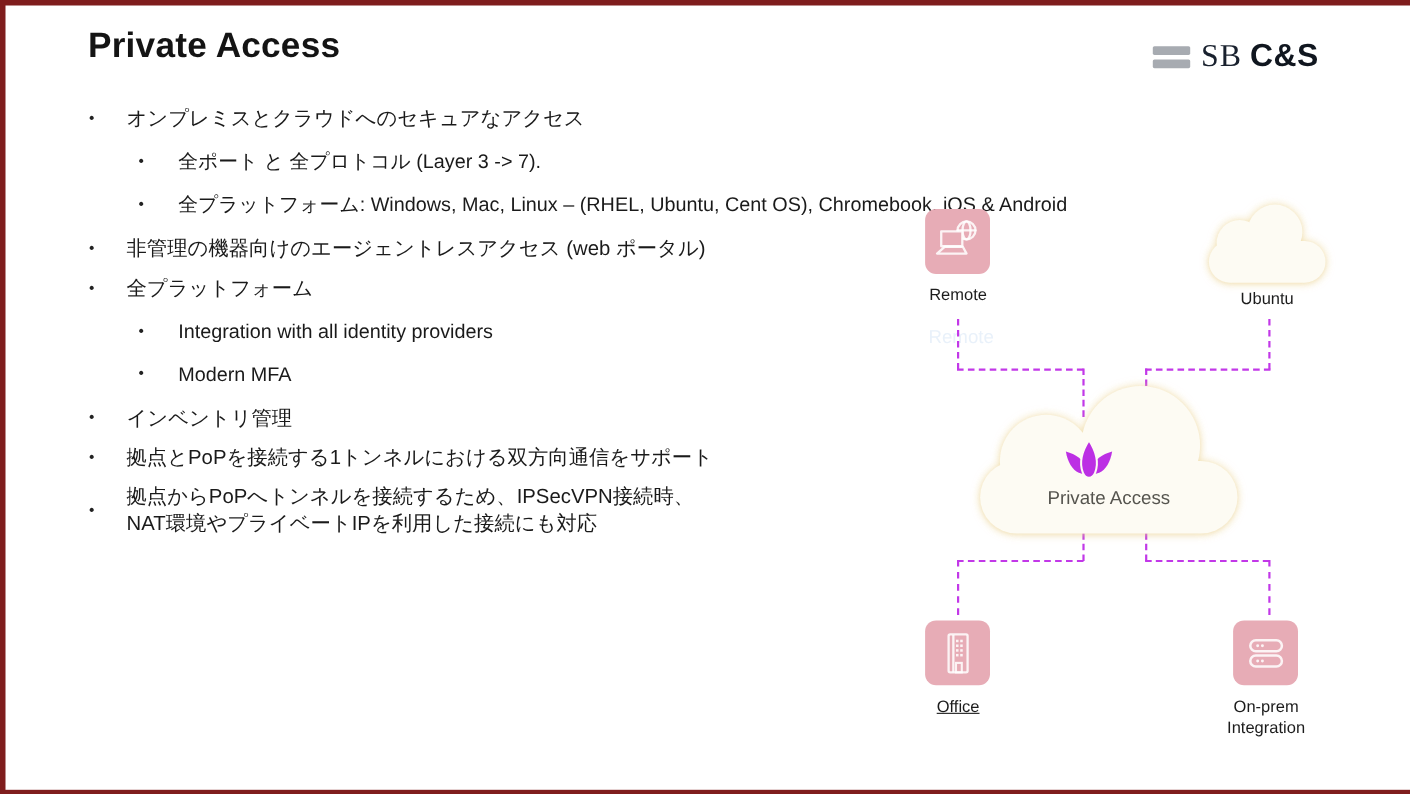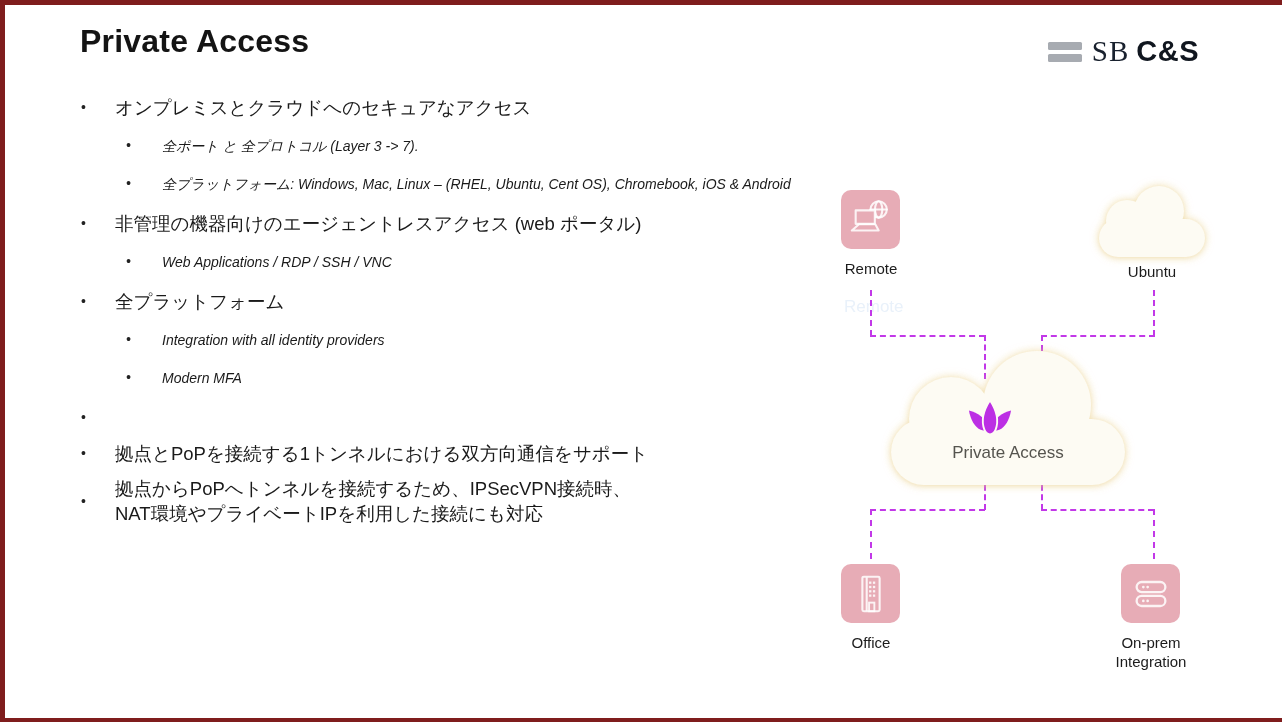--- a/index.html
+++ b/index.html
@@ -22,21 +22,21 @@
     position:absolute;right:86px;top:30px;display:flex;align-items:center;
   }
   .logo-bars{display:flex;flex-direction:column;gap:4px;margin-right:10px;}
   .logo-bar{width:34px;height:8px;border-radius:1.5px;background:var(--logo-bar-gray,#a7abb1);}
   .logo-sb{font-family:"Liberation Serif","DejaVu Serif",serif;font-size:29px;color:#19212e;letter-spacing:1px;}
   .logo-cs{font-size:29px;font-weight:700;color:#10161f;margin-left:7px;letter-spacing:.5px;}
   
   .bullets{position:absolute;left:0;top:80px;width:1090px;color:var(--text-color,#1a1a1a);}
   .row{display:flex;align-items:center;}
   .b1{font-size:18.5px;line-height:25px;margin:9px 0 4px;}
-  .b2{font-size:14px;line-height:25px;margin:13px 0;font-style:italic;}
+  .b2{font-size:18px;line-height:25px;margin:13px 0;}
   .mk{flex:0 0 auto;}
   .b1 .mk{margin-left:76px;width:34px;}
   .b2 .mk{margin-left:121px;width:36px;}
   .mk::before{content:"\2022";font-size:14px;color:#222;position:relative;top:-1px;}
   .bt{flex:1 1 auto;}
   
   .node{
     position:absolute;width:59px;height:59px;border-radius:10px;
     background:var(--node-pink,#e7acb6);
     display:flex;align-items:center;justify-content:center;
@@ -88,38 +88,35 @@
         <span class="bt">全ポート と 全プロトコル (Layer 3 -&gt; 7).</span>
       </div>
     <div class="row b2">
         <span class="mk"></span>
         <span class="bt">全プラットフォーム: Windows, Mac, Linux – (RHEL, Ubuntu, Cent OS), Chromebook, iOS &amp; Android</span>
       </div>
     <div class="row b1">
         <span class="mk"></span>
         <span class="bt">非管理の機器向けのエージェントレスアクセス (web ポータル)</span>
       </div>
-    <div class="row b2">
-        <span class="mk"></span>
-        <span class="bt">Web Applications / RDP / SSH / VNC</span>
-      </div>
     <div class="row b1">
         <span class="mk"></span>
         <span class="bt">全プラットフォーム</span>
       </div>
     <div class="row b2">
         <span class="mk"></span>
         <span class="bt">Integration with all identity providers</span>
       </div>
     <div class="row b2">
         <span class="mk"></span>
         <span class="bt">Modern MFA</span>
       </div>
     <div class="row b1">
         <span class="mk"></span>
+        <span class="bt">インベントリ管理</span>
       </div>
     <div class="row b1">
         <span class="mk"></span>
         <span class="bt">拠点とPoPを接続する1トンネルにおける双方向通信をサポート</span>
       </div>
     <div class="row b1">
         <span class="mk"></span>
         <span class="bt"><span>拠点からPoPへトンネルを接続するため、IPSecVPN接続時、</span><br><span>NAT環境やプライベートIPを利用した接続にも対応</span></span>
       </div>
   </div>
@@ -200,21 +197,21 @@
             <rect x="26" y="15.5" width="2.4" height="2.4"></rect>
             <rect x="30" y="15.5" width="0" height="0"></rect>
           <rect x="22" y="20" width="2.4" height="2.4"></rect>
             <rect x="26" y="20" width="2.4" height="2.4"></rect>
           <rect x="22" y="24.5" width="2.4" height="2.4"></rect>
             <rect x="26" y="24.5" width="2.4" height="2.4"></rect>
         </g>
         <rect x="22" y="33" width="5.5" height="9" fill="none" stroke="#ffffff" stroke-opacity=".85" stroke-width="2"></rect>
       </svg>
     </div>
-    <div class="nlabel" style="left:806px;top:628px;">Office</div>
+    <div class="nlabel" style="left:806px;top:628px;text-decoration:underline;">Office</div>
 
     <div class="node" style="left:1116px;top:559px;">
       <svg width="46" height="46" viewBox="0 0 48 48">
         <g fill="none" stroke="#ffffff" stroke-opacity=".85" stroke-width="2.4">
           <rect x="9" y="11.5" width="30" height="10.5" rx="5.25"></rect>
           <rect x="9" y="26" width="30" height="10.5" rx="5.25"></rect>
         </g>
         <g fill="#ffffff" fill-opacity=".85">
           <circle cx="16" cy="16.75" r="1.4"></circle>
             <circle cx="20.5" cy="16.75" r="1.4"></circle>

